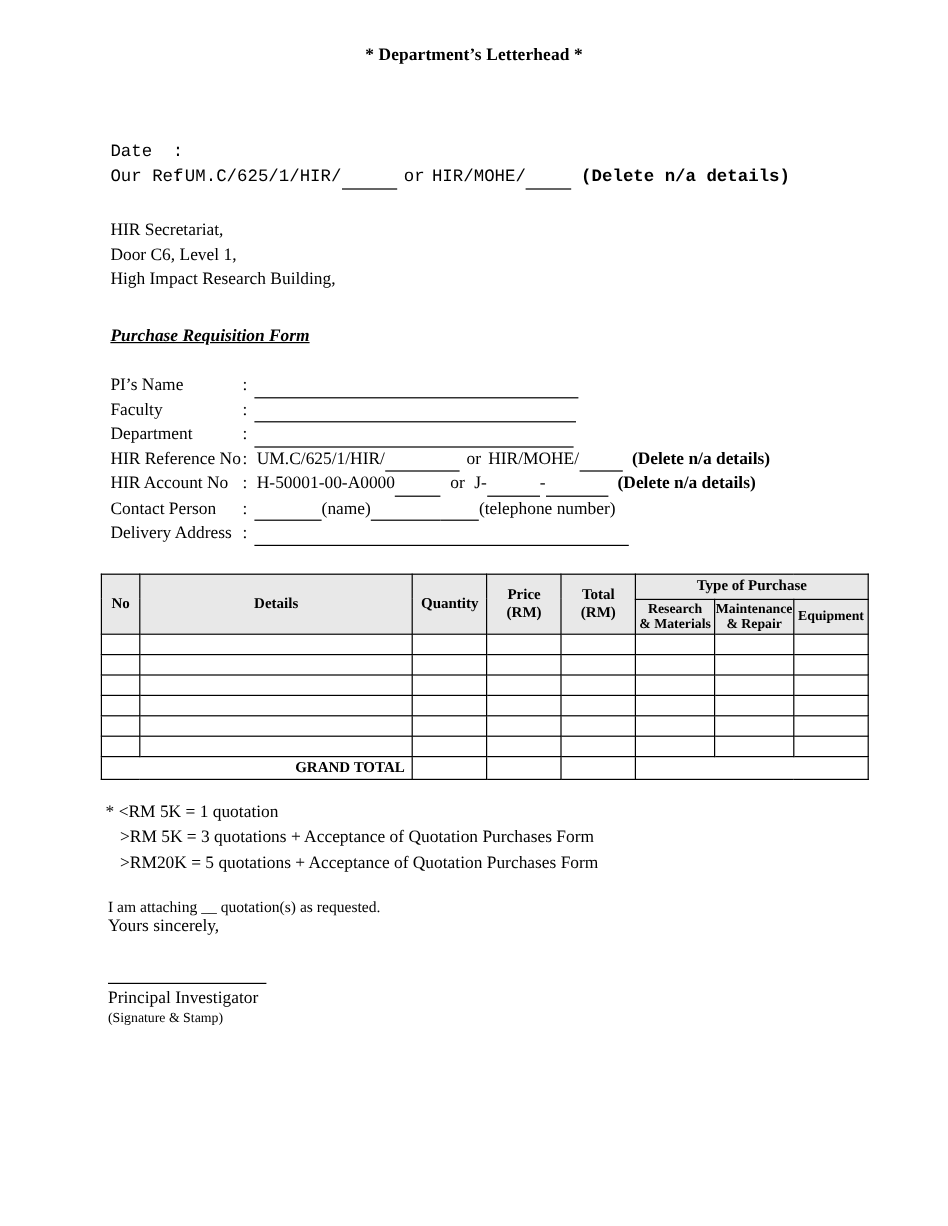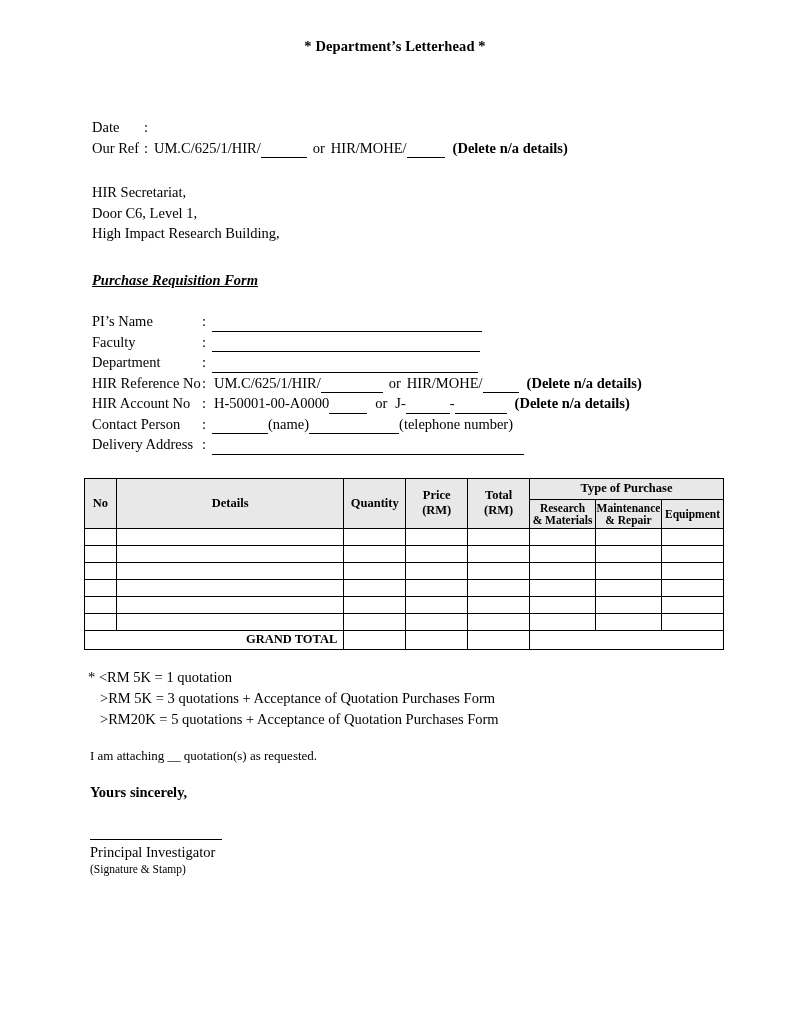--- a/index.html
+++ b/index.html
@@ -93,40 +93,40 @@
   .grand .gt-label { text-align: right; padding-right: 6px; }
 
   .notes {
     margin-left: 88px;
     margin-top: 17px;
     font-size: 14.5px;
     line-height: 21px;
   }
   .notes .indent { margin-left: 12px; }
   .attach { margin-left: 90px; margin-top: 18px; font-size: 13px; }
-  .yours { margin-left: 90px; margin-top: 20px; font-size: 14.5px; font-weight: bold; }
+  .yours { margin-left: 90px; font-size: 14.5px; }
   .sigline {
     margin-left: 90px;
     margin-top: 38px;
     width: 132px;
     border-top: 1px solid #000;
   }
   .pi { margin-left: 90px; margin-top: 4px; font-size: 14.5px; }
   .stamp { margin-left: 90px; margin-top: 2px; font-size: 11.5px; }
   .u-short { width: 46px; }
   .u-mid { width: 62px; }
 </style>
 </head>
 <body>
 
 <div class="page">
 
   <div class="letterhead">* Department’s Letterhead *</div>
 
-  <div class="block" style="margin-top:62px;">
+  <div class="block" style="margin-top:62px;font-family:Liberation Mono, monospace;">
     <div class="row">
       <span class="lbl" style="width:52px;">Date</span>
       <span class="colon">:</span>
     </div>
     <div class="row">
       <span class="lbl" style="width:52px;">Our Ref</span>
       <span class="colon">:</span>
       <span>UM.C/625/1/HIR/</span>
       <span class="ul u-short"></span>
       <span style="padding:0 6px;">or</span>

